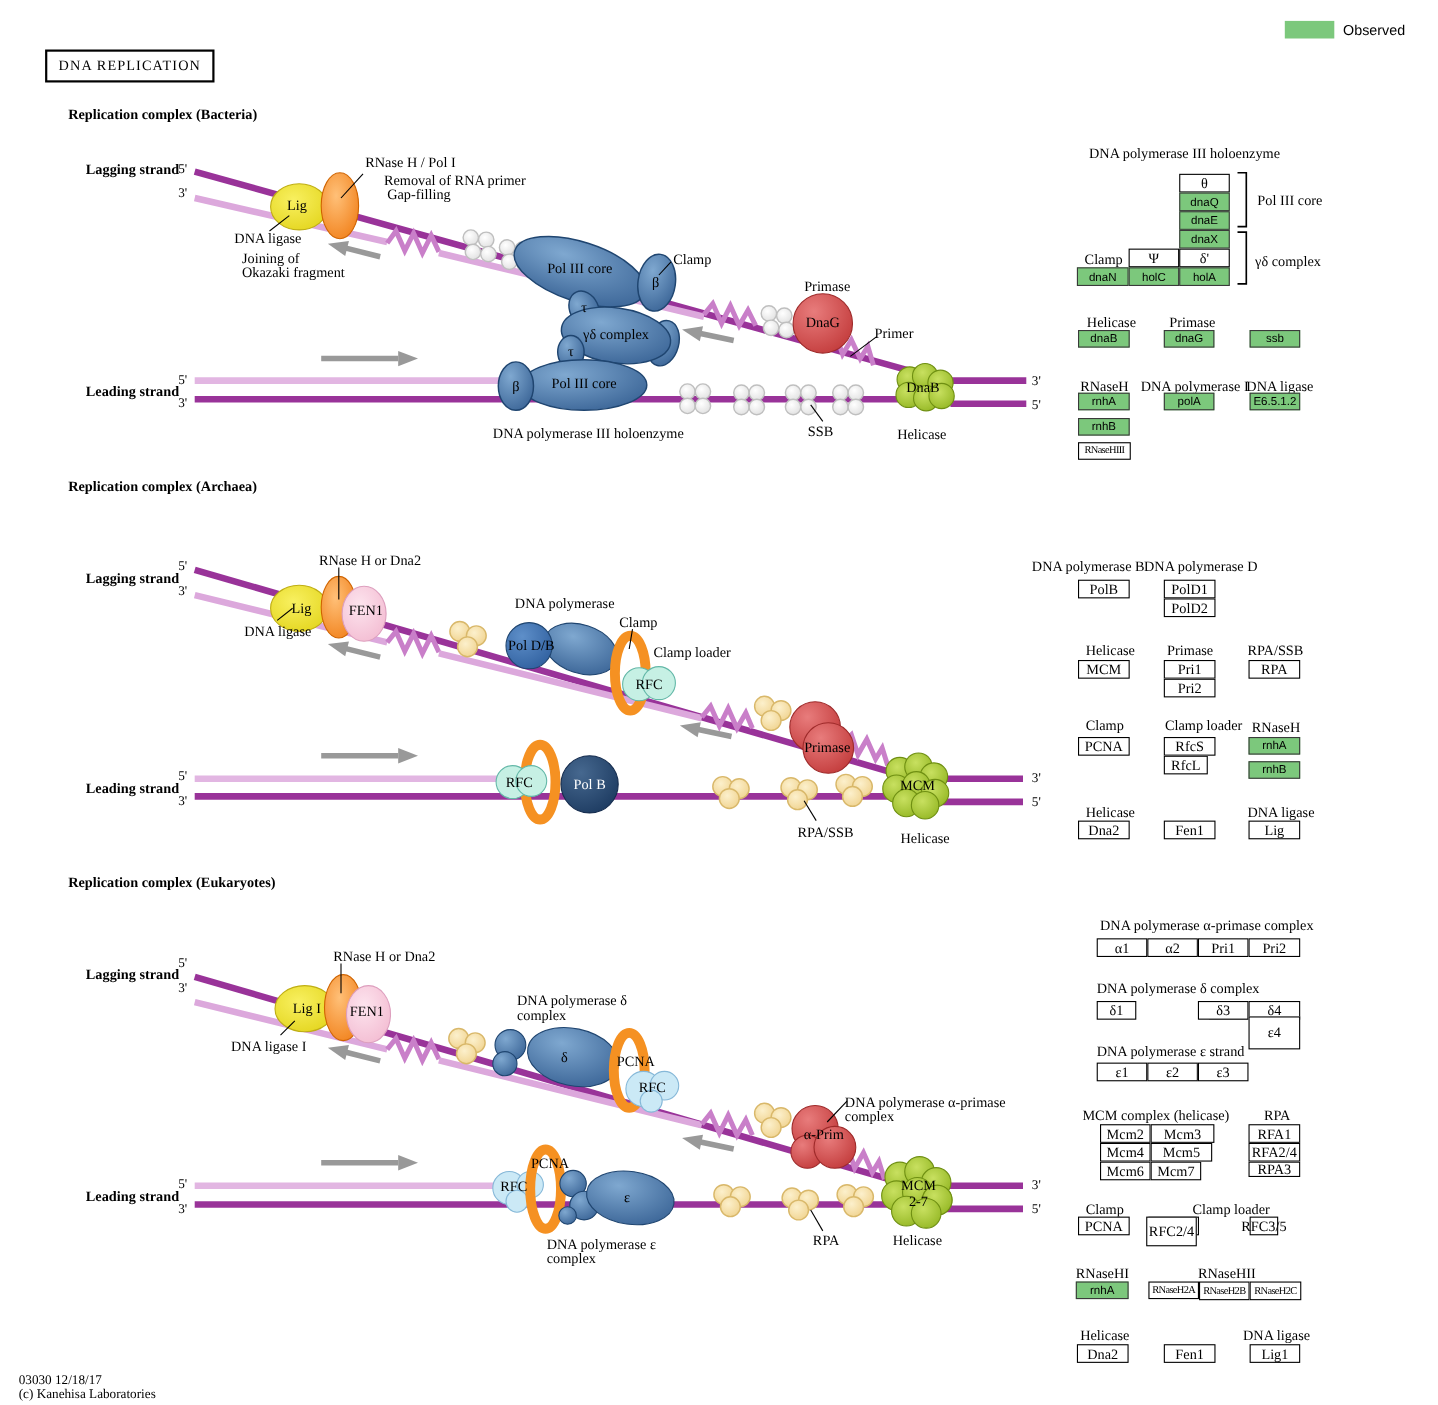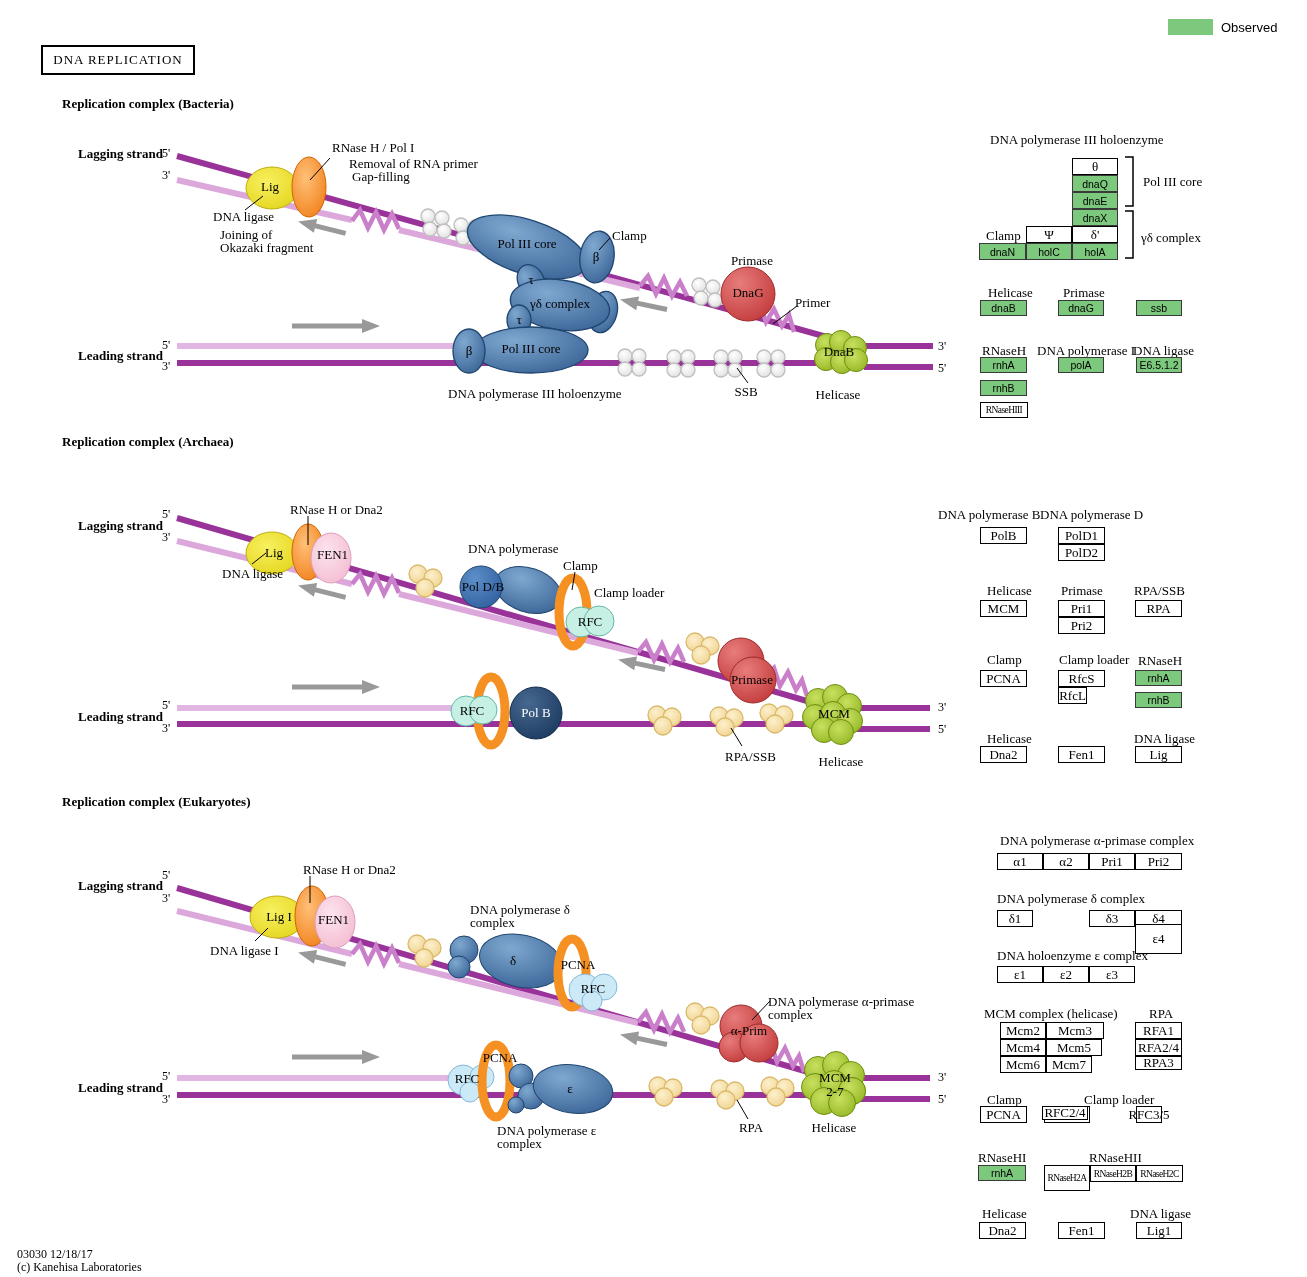--- a/index.html
+++ b/index.html
@@ -489,21 +489,21 @@
 <div class="bx" style="left:980px;top:600px;width:47px;height:17px">MCM</div>
 <div class="lbl" style="left:1061px;top:584px">Primase</div>
 <div class="bx" style="left:1058px;top:600px;width:47px;height:17px">Pri1</div>
 <div class="bx" style="left:1058px;top:617px;width:47px;height:17px">Pri2</div>
 <div class="lbl" style="left:1134px;top:584px">RPA/SSB</div>
 <div class="bx" style="left:1135px;top:600px;width:47px;height:17px">RPA</div>
 <div class="lbl" style="left:987px;top:653px">Clamp</div>
 <div class="bx" style="left:980px;top:670px;width:47px;height:17px">PCNA</div>
 <div class="lbl" style="left:1059px;top:653px">Clamp loader</div>
 <div class="bx" style="left:1058px;top:670px;width:47px;height:17px">RfcS</div>
-<div class="bx" style="left:1058px;top:687px;width:29px;height:17px">RfcL</div>
+<div class="bx" style="left:1058px;top:687px;width:40px;height:17px">RfcL</div>
 <div class="lbl" style="left:1138px;top:654px">RNaseH</div>
 <div class="bx g" style="left:1135px;top:670px;width:47px;height:16px">rnhA</div>
 <div class="bx g" style="left:1135px;top:692px;width:47px;height:16px">rnhB</div>
 <div class="lbl" style="left:987px;top:732px">Helicase</div>
 <div class="bx" style="left:980px;top:746px;width:47px;height:17px">Dna2</div>
 <div class="bx" style="left:1058px;top:746px;width:47px;height:17px">Fen1</div>
 <div class="lbl" style="left:1134px;top:732px">DNA ligase</div>
 <div class="bx" style="left:1135px;top:746px;width:47px;height:17px">Lig</div>
 
 <div class="lbl b" style="left:62px;top:795px">Replication complex (Eukaryotes)</div>
@@ -540,46 +540,46 @@
 <div class="lbl" style="left:1000px;top:834px">DNA polymerase α-primase complex</div>
 <div class="bx" style="left:997px;top:853px;width:46px;height:17px">α1</div>
 <div class="bx" style="left:1043px;top:853px;width:46px;height:17px">α2</div>
 <div class="bx" style="left:1089px;top:853px;width:46px;height:17px">Pri1</div>
 <div class="bx" style="left:1135px;top:853px;width:47px;height:17px">Pri2</div>
 <div class="lbl" style="left:997px;top:892px">DNA polymerase δ complex</div>
 <div class="bx" style="left:997px;top:910px;width:36px;height:17px">δ1</div>
 <div class="bx" style="left:1099px;top:910px;width:46px;height:17px">δ2</div>
 <div class="bx" style="left:1089px;top:910px;width:46px;height:17px">δ3</div>
 <div class="bx" style="left:1135px;top:910px;width:47px;height:17px">δ4</div>
-<div class="lbl" style="left:997px;top:949px">DNA holoenzyme ε complex</div>
+<div class="lbl" style="left:997px;top:949px">DNA polymerase ε strand</div>
 <div class="bx" style="left:997px;top:966px;width:46px;height:17px">ε1</div>
 <div class="bx" style="left:1043px;top:966px;width:46px;height:17px">ε2</div>
 <div class="bx" style="left:1089px;top:966px;width:46px;height:17px">ε3</div>
 <div class="bx" style="left:1135px;top:924px;width:47px;height:30px">ε4</div>
 <div class="lbl" style="left:984px;top:1007px">MCM complex (helicase)</div>
 <div class="bx" style="left:1000px;top:1022px;width:46px;height:17px">Mcm2</div>
 <div class="bx" style="left:1046px;top:1022px;width:58px;height:17px">Mcm3</div>
 <div class="bx" style="left:1000px;top:1039px;width:46px;height:17px">Mcm4</div>
 <div class="bx" style="left:1046px;top:1039px;width:56px;height:17px">Mcm5</div>
 <div class="bx" style="left:1000px;top:1056px;width:46px;height:17px">Mcm6</div>
 <div class="bx" style="left:1046px;top:1056px;width:46px;height:17px">Mcm7</div>
 <div class="lbl" style="left:1149px;top:1007px">RPA</div>
 <div class="bx" style="left:1135px;top:1022px;width:47px;height:17px">RFA1</div>
 <div class="bx" style="left:1135px;top:1039px;width:47px;height:17px">RFA2/4</div>
 <div class="bx" style="left:1135px;top:1056px;width:47px;height:14px">RPA3</div>
 <div class="lbl" style="left:987px;top:1093px">Clamp</div>
 <div class="bx" style="left:980px;top:1106px;width:47px;height:17px">PCNA</div>
 <div class="lbl" style="left:1084px;top:1093px">Clamp loader</div>
 <div class="bx" style="left:1044px;top:1106px;width:46px;height:17px">RFC1</div>
-<div class="bx" style="left:1042px;top:1106px;width:46px;height:14px">RFC2/4</div>
+<div class="bx" style="left:1042px;top:1106px;width:46px;height:27px">RFC2/4</div>
 <div class="bx" style="left:1136px;top:1106px;width:26px;height:17px">RFC3/5</div>
 <div class="lbl" style="left:978px;top:1151px">RNaseHI</div>
 <div class="bx g" style="left:978px;top:1165px;width:48px;height:16px">rnhA</div>
 <div class="lbl" style="left:1089px;top:1151px">RNaseHII</div>
-<div class="bx t" style="left:1044px;top:1165px;width:46px;height:26px">RNaseH2A</div>
+<div class="bx t" style="left:1044px;top:1165px;width:46px;height:16px">RNaseH2A</div>
 <div class="bx t" style="left:1090px;top:1165px;width:46px;height:17px">RNaseH2B</div>
 <div class="bx t" style="left:1136px;top:1165px;width:47px;height:17px">RNaseH2C</div>
 <div class="lbl" style="left:982px;top:1207px">Helicase</div>
 <div class="bx" style="left:979px;top:1222px;width:47px;height:17px">Dna2</div>
 <div class="bx" style="left:1058px;top:1222px;width:47px;height:17px">Fen1</div>
 <div class="lbl" style="left:1130px;top:1207px">DNA ligase</div>
 <div class="bx" style="left:1136px;top:1222px;width:46px;height:17px">Lig1</div>
 
 </div>
 

